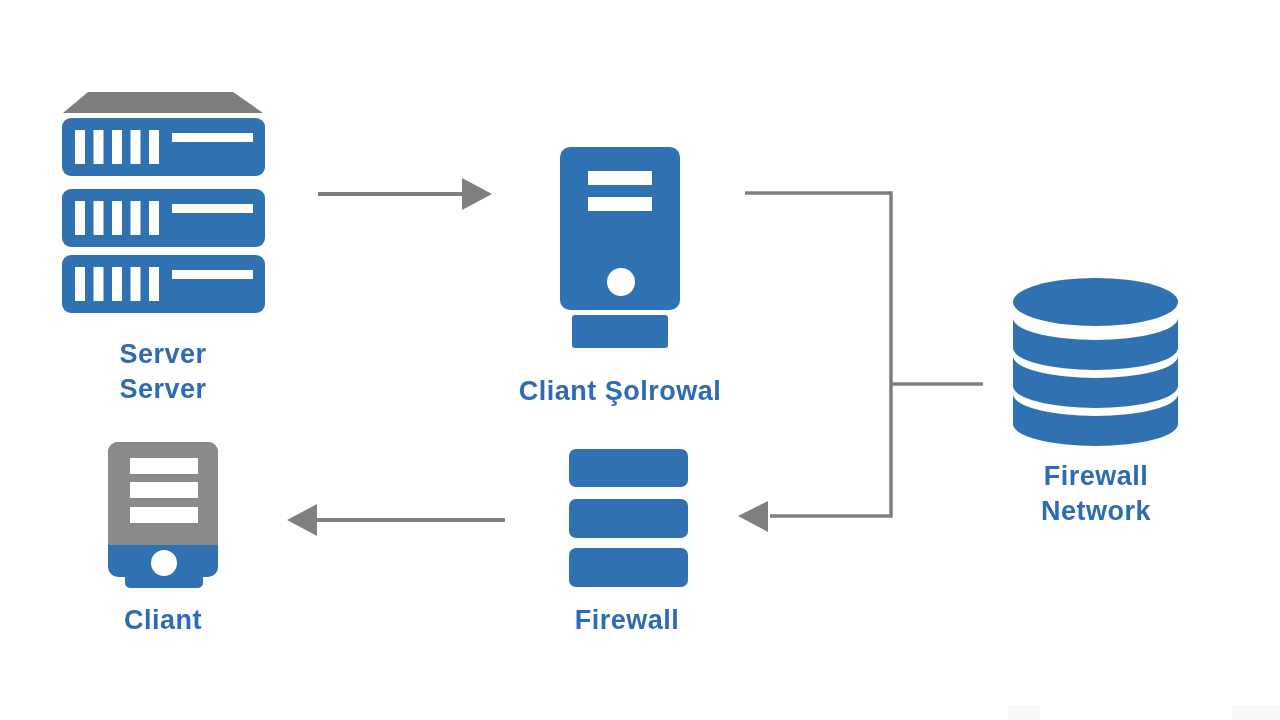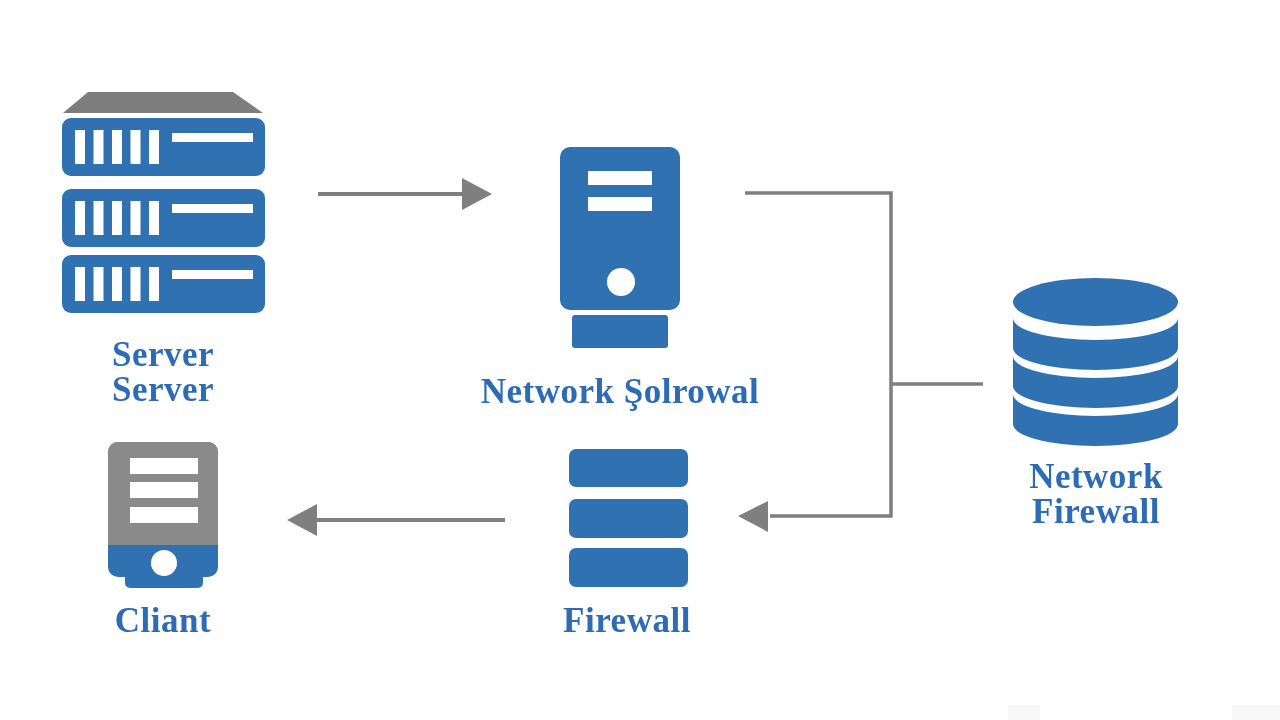--- a/index.html
+++ b/index.html
@@ -13,26 +13,25 @@
   html,body{margin:0;padding:0;}
   body{
     width:1280px;height:720px;position:relative;overflow:hidden;
     background:#ffffff;
     font-family:"Liberation Sans","DejaVu Sans",sans-serif;
   }
   .abs{position:absolute;}
   .label{
     position:absolute;
     color:var(--label-blue);
-    font-size:35px;
+    font-size:27px;
     font-weight:700;
     text-align:center;
     line-height:35px;
     letter-spacing:0.5px;
-    font-family:Liberation Serif, serif;
   }
   .fill-blue{fill:var(--icon-blue);}
   .fill-gray{fill:var(--client-gray);}
   .fill-topgray{fill:var(--rack-top-gray);}
   .fill-white{fill:#ffffff;}
   .stroke-arrow{stroke:var(--arrow-gray);fill:none;}
   .fill-arrow{fill:var(--arrow-gray);}
   .faint-box{position:absolute;background:var(--faint-gray);}
 </style>
 </head>
@@ -117,25 +116,25 @@
   <rect class="fill-blue" x="0" y="0" width="119" height="38" rx="7"></rect>
   <rect class="fill-blue" x="0" y="50" width="119" height="39" rx="7"></rect>
   <rect class="fill-blue" x="0" y="99" width="119" height="39" rx="7"></rect>
 </svg>
 
 <div class="label" style="left:43px;top:337px;width:240px;">
   <div>Server</div>
   <div>Server</div>
 </div>
 
-<div class="label" style="left:460px;top:374px;width:320px;">Network Şolrowal</div>
+<div class="label" style="left:460px;top:374px;width:320px;">Cliant Şolrowal</div>
 
 <div class="label" style="left:996px;top:459px;width:200px;">
+  <div>Firewall</div>
   <div>Network</div>
-  <div>Firewall</div>
 </div>
 
 <div class="label" style="left:63px;top:603px;width:200px;">Cliant</div>
 
 <div class="label" style="left:527px;top:603px;width:200px;">Firewall</div>
 
 <div class="faint-box" style="left:1008px;top:705px;width:32px;height:15px;"></div>
 <div class="faint-box" style="left:1232px;top:705px;width:48px;height:15px;"></div>
 
 </body></html>

